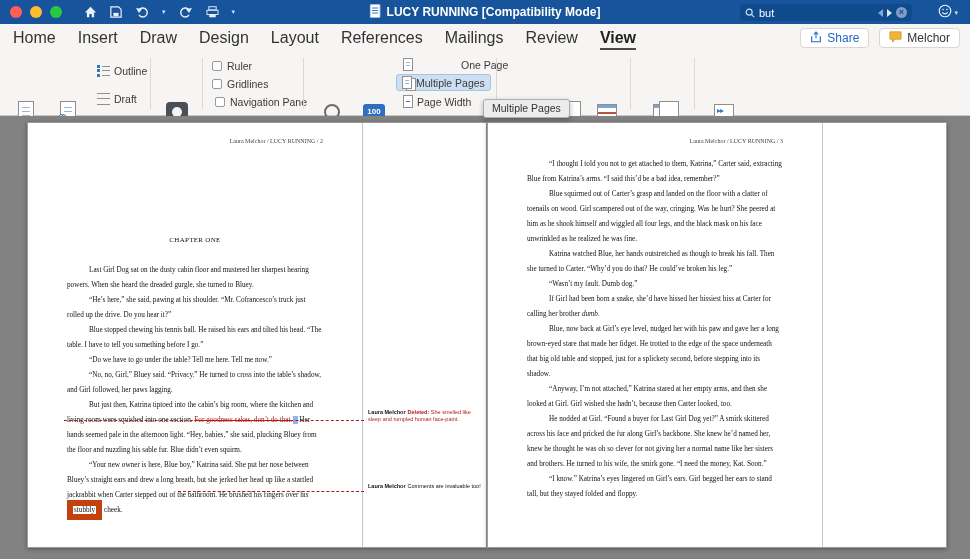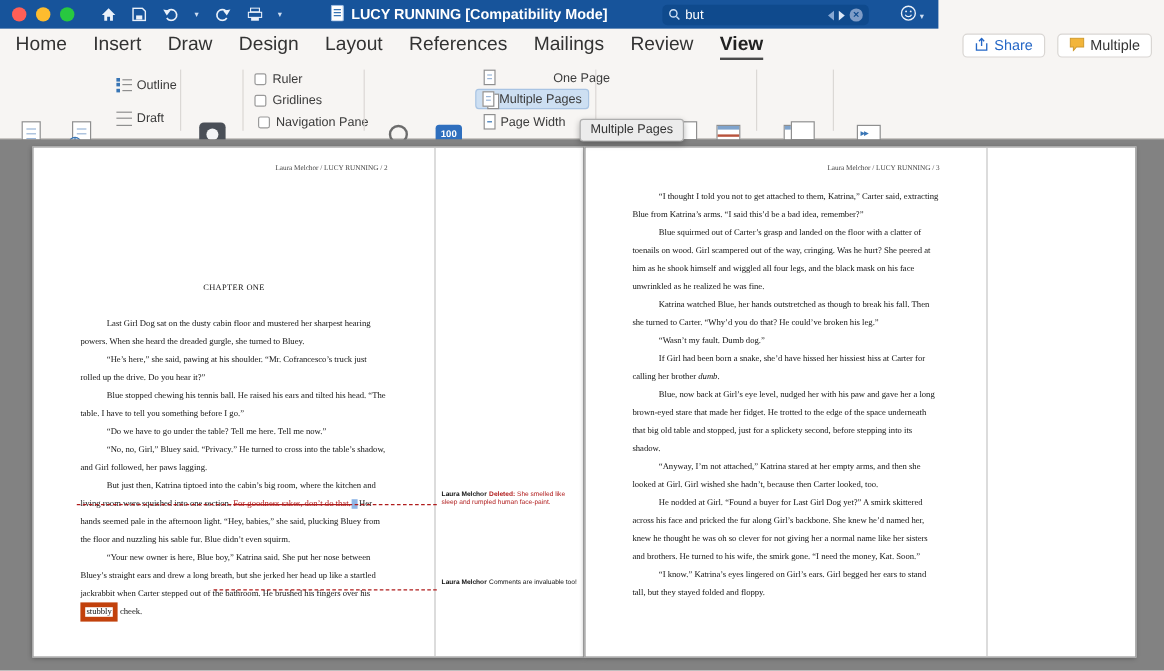--- a/index.html
+++ b/index.html
@@ -1,21 +1,21 @@
 <!DOCTYPE html>
 <html><head>
 <meta charset="utf-8">
 <style>
   * { box-sizing: border-box; margin: 0; padding: 0; }
   html,body { width:970px; height:559px; }
   body { font-family:"Liberation Sans","DejaVu Sans",sans-serif; overflow:hidden; }
   .app { position:relative; width:970px; height:559px; background:#f7f5f3; overflow:hidden; }
 
   
-  .titlebar { position:absolute; left:0; top:0; width:782px; height:24px; background:#17549b; display:flex; align-items:center; }
+  .titlebar { position:absolute; left:0; top:0; width:970px; height:24px; background:#17549b; display:flex; align-items:center; }
   .lights { display:flex; gap:8px; margin-left:10px; }
   .light { width:12px; height:12px; border-radius:50%; }
   .light.red{ background:#ff5f57; } .light.yel{ background:#febc2e; } .light.grn{ background:#28c840; }
   .tb-icons { display:flex; align-items:center; gap:13px; margin-left:22px; }
   .tb-ic { display:flex; align-items:center; color:#eaf1fa; }
   .tb-chev { color:#cfdef2; font-size:7px; }
   .tb-title { position:absolute; left:50%; top:0; height:24px; transform:translateX(-50%); display:flex; align-items:center; gap:6px; color:#fff; font-weight:bold; font-size:12px; white-space:nowrap; }
   .searchbox { position:absolute; right:58px; top:4px; width:172px; height:17px; background:#0f4a8d; border-radius:4px; display:flex; align-items:center; padding:0 5px; gap:4px; }
   .search-val { flex:1; background:transparent; border:none; outline:none; color:#fff; font-size:11px; font-family:inherit; width:80px; }
   .nav-arrow { width:0; height:0; border-top:4px solid transparent; border-bottom:4px solid transparent; }
@@ -79,21 +79,21 @@
   .page { position:absolute; top:6px; width:460px; height:426px; background:#fff; border:1px solid #9b9b9b; box-shadow:0 1px 4px rgba(0,0,0,.35); overflow:hidden; font-family:"Liberation Serif","DejaVu Serif",serif; }
   .page.left { left:27px; } .page.right { left:487px; }
   .markup-divider { position:absolute; left:334px; top:0; bottom:0; width:1px; background:#c6c6c6; }
   .page-header { position:absolute; top:15px; left:39px; width:256px; text-align:right; font-size:6px; color:#444; }
   .chapter { position:absolute; top:113px; left:39px; width:256px; text-align:center; font-size:7px; color:#111; letter-spacing:.3px; }
   .page-body { position:absolute; left:39px; width:256px; font-size:7.2px; line-height:15px; color:#111; }
   .page.left  .page-body { top:140px; }
   .page.right .page-body { top:34px; }
   .ms-par { text-indent:22px; }
   .seg-del { color:#b01c1c; text-decoration:line-through;margin-top:26px; }
-  .seg-cref { border:4px solid #c2410c; padding:0 1px;text-align:center; }
+  .seg-cref { border:6px solid #c2410c; padding:0 1px;text-align:center; }
   .seg-i { font-style:italic; }
   .seg-caret { display:inline-block; width:5px; height:8px; background:#8fb6e6; vertical-align:middle; margin:0 1px; }
   .comment { position:absolute; left:340px; width:116px; font-family:"Liberation Sans","DejaVu Sans",sans-serif; font-size:5.5px; line-height:7px; color:#111; }
   .c-author { font-weight:bold; margin-right:2px; }
   .c-label { font-weight:bold; color:#b01c1c; }
   .c-red { color:#b01c1c; }
   .dashline { position:absolute; border-top:1px dashed #b01c1c; height:0; }
 </style>
 </head>
 <body>
@@ -198,21 +198,21 @@
             </svg>
         </span>
         <span>Share</span>
       </span>
       <span class="act-btn">
         <span>
           <svg width="13" height="12" viewBox="0 0 15 14">
               <path d="M1 1 H14 V9.5 H7 L4 13 V9.5 H1 Z" fill="#f2b53a" stroke="#cf9a2e"></path>
             </svg>
         </span>
-        <span>Multiple</span>
+        <span>Melchor</span>
       </span>
     </div>
   </div>
 
   <div class="ribbon">
 
     <div class="rbig" style="left:6px;width:40px;">
       <div class="ric">
           <span class="pg-ic">
             <span class="pg-line" style="top:5px;"></span>

